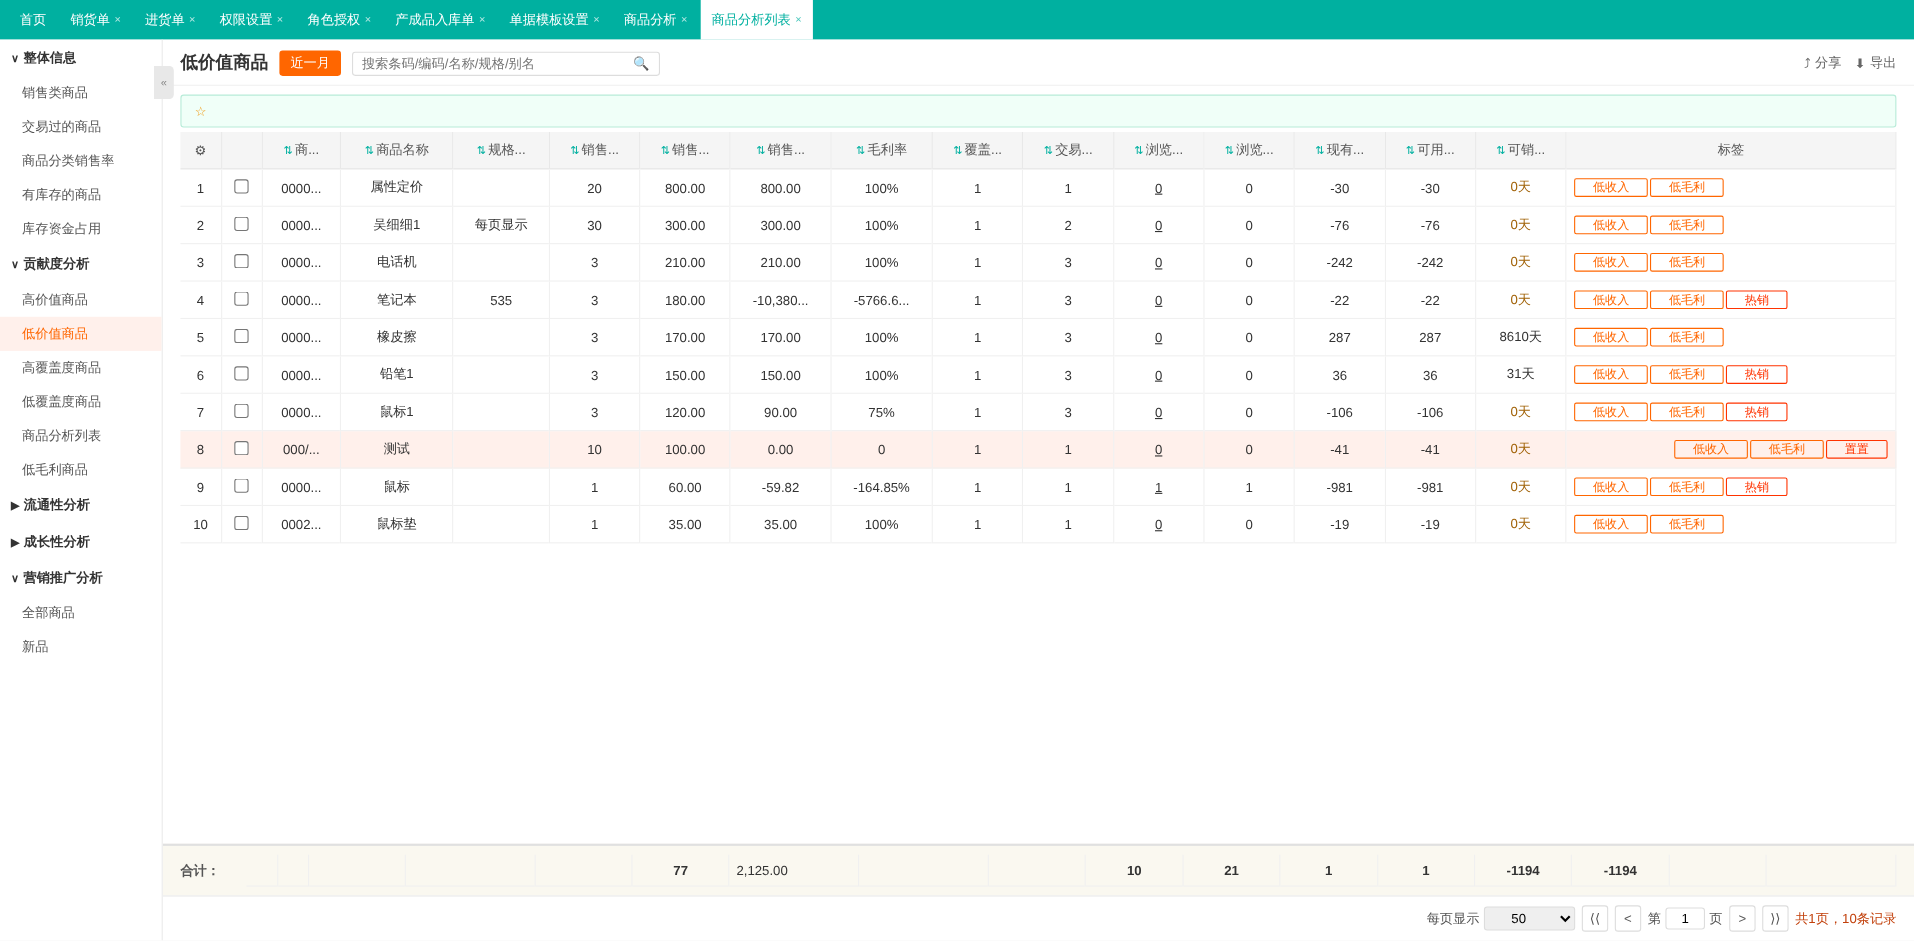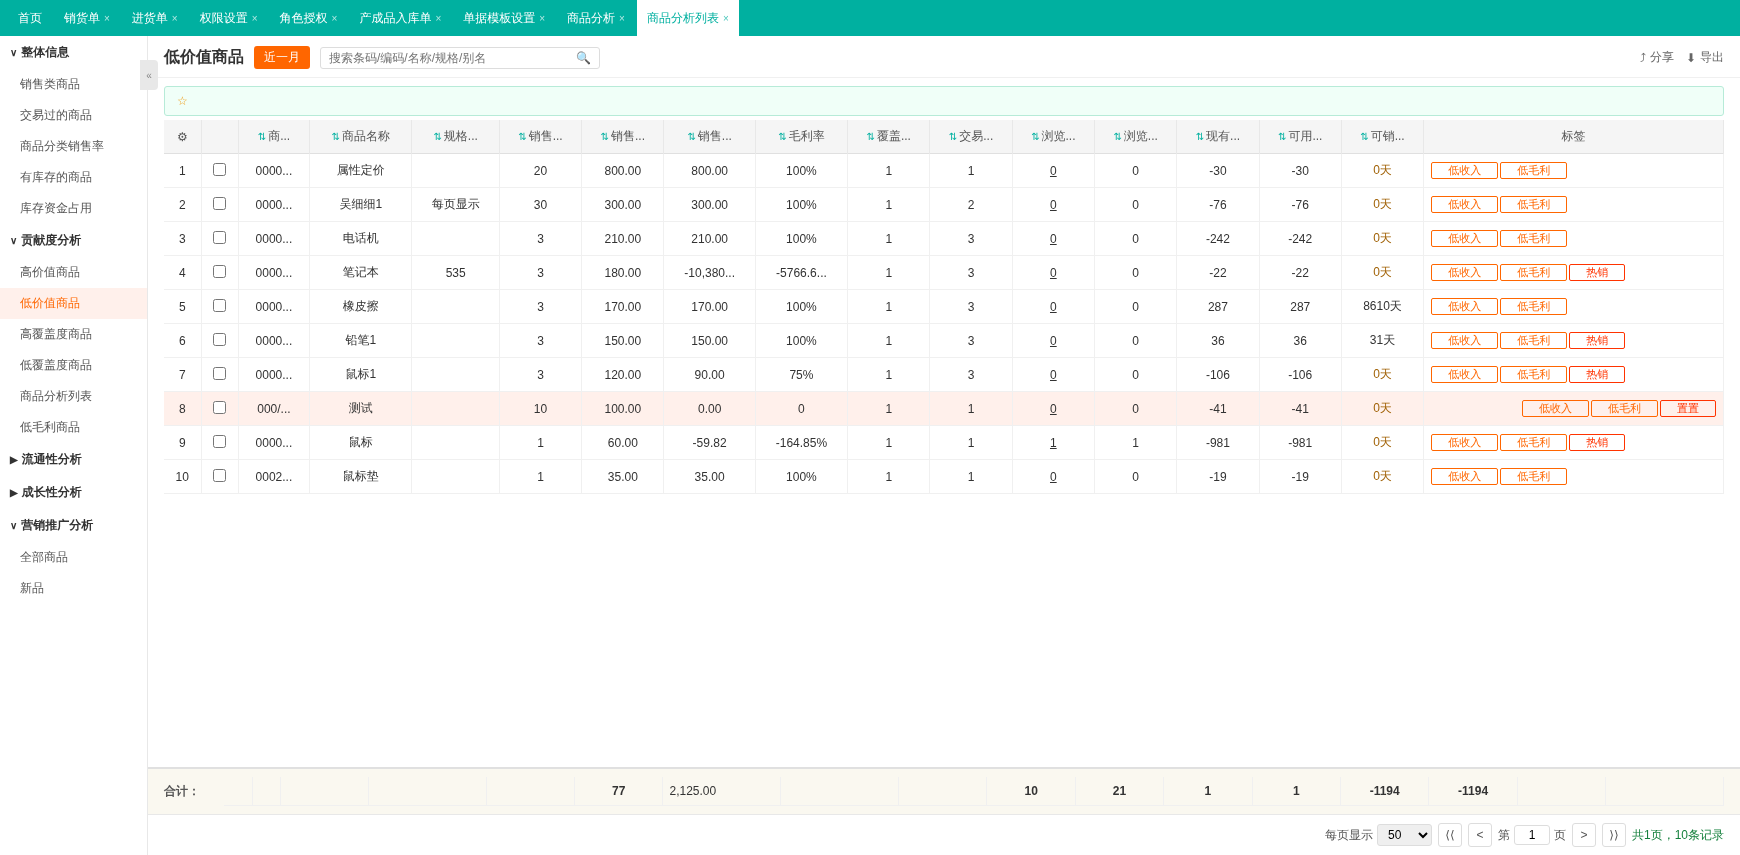--- a/index.html
+++ b/index.html
@@ -231,21 +231,21 @@
       background: #fff;
     }
     .pagination .per-page {
       display: flex;
       align-items: center;
       gap: 4px;
       color: #555;
     }
     .pagination select {
       border: 1px solid #ddd;
-      padding: 2px 6px;
+      padding: 2px 20px;
       border-radius: 3px;
       font-size: 12px;
     }
     .pagination .nav-btn {
       width: 24px;
       height: 24px;
       display: flex;
       align-items: center;
       justify-content: center;
       border: 1px solid #ddd;
@@ -262,21 +262,21 @@
       color: #555;
     }
     .pagination input {
       width: 36px;
       border: 1px solid #ddd;
       border-radius: 3px;
       padding: 2px 4px;
       text-align: center;
       font-size: 12px;
     }
-    .pagination .total-info { color: #15803d; }
+    .pagination .total-info { color: #c2410c; }
     input[type="checkbox"] { cursor: pointer; }
   </style>
 </head>
 <body>
 
 <div class="top-nav">
 
 <div class="nav-tab">首页</div>
     <div class="nav-tab">销货单<span class="close-x">×</span></div>
     <div class="nav-tab">进货单<span class="close-x">×</span></div>

